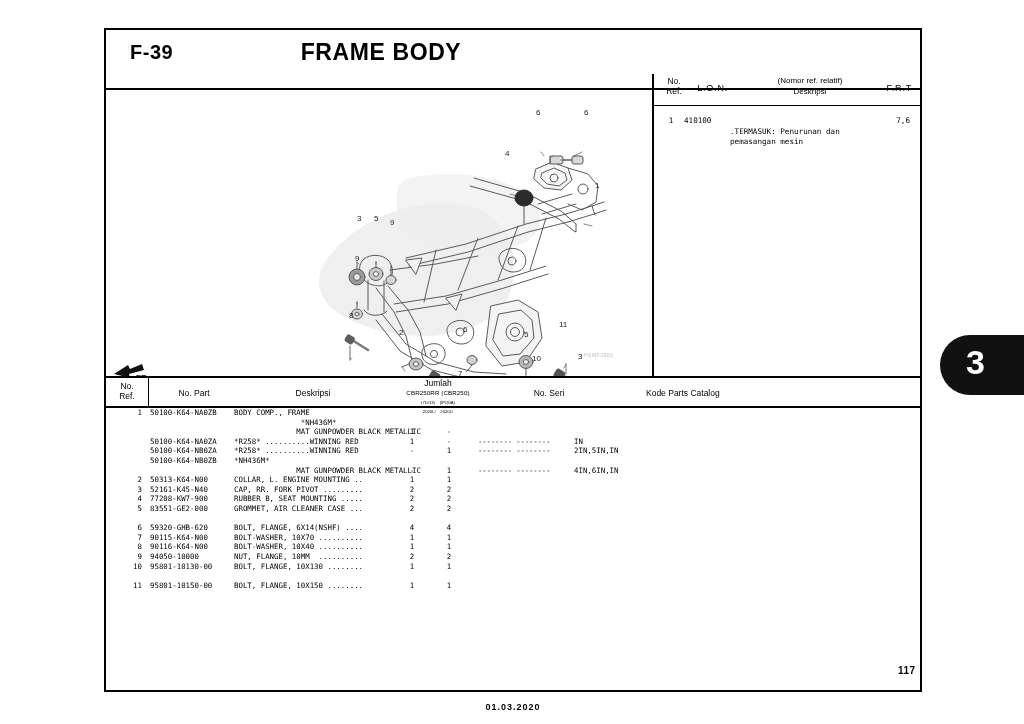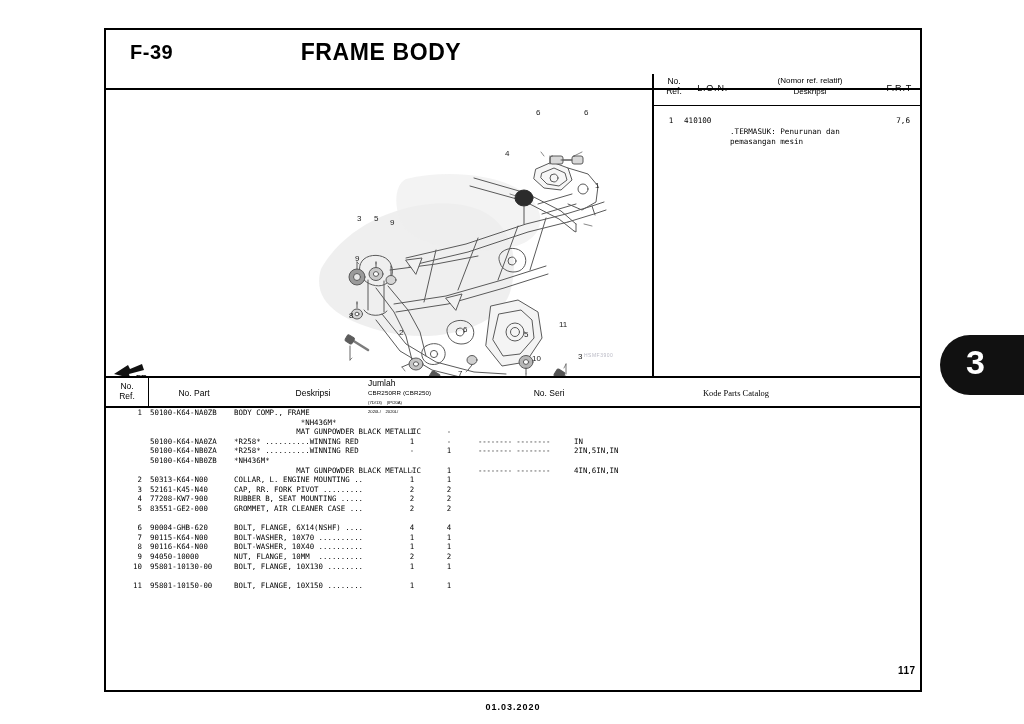--- a/index.html
+++ b/index.html
@@ -185,34 +185,34 @@
   .cols .c-nopart {
     position: absolute; left: 48px; top: 10px;
     width: 80px; text-align: center;
   }
   .cols .c-deskripsi {
     position: absolute; left: 162px; top: 10px;
     width: 90px; text-align: center;
   }
   .cols .c-jumlah {
     position: absolute; left: 262px; top: 1px;
-    width: 140px; 
+    width: 140px; text-align: center;
     line-height: 8.5px;
   }
   .cols .c-jumlah .j-title { font-size: 8.5px; display:block; }
   .cols .c-jumlah .j-models { font-size: 6.2px; display:block; margin-top: 1px; letter-spacing:0.1px;}
   .cols .c-jumlah .j-sub { font-size: 4.2px; display:block; margin-top: 1.5px; }
   .cols .c-jumlah .j-sub2 { font-size: 4.2px; display:block; margin-top: 1px; }
   .cols .c-noseri {
     position: absolute; left: 408px; top: 10px;
     width: 70px; text-align: center;
   }
   .cols .c-kode {
     position: absolute; left: 540px; top: 10px;
-    width: 180px; text-align: center; font-family: Liberation Serif, serif;
+    width: 180px; text-align: left;
   }
 
   
   .cols .vdiv {
     position: absolute;
     left: 42px; top: 0;
     width: 1px; height: 28px;
     background: #000;
   }
 
@@ -610,21 +610,21 @@
         <div class="prow"><span class="p-ref"></span><span class="p-part"></span><span class="p-desc">              MAT GUNPOWDER BLACK METALLIC</span><span class="p-q1">1</span><span class="p-q2">-</span><span class="p-seri"></span><span class="p-kode"></span></div>
         <div class="prow"><span class="p-ref"></span><span class="p-part">50100-K64-NA0ZA</span><span class="p-desc">*R258* ..........WINNING RED</span><span class="p-q1">1</span><span class="p-q2">-</span><span class="p-seri">-------- --------</span><span class="p-kode">IN</span></div>
         <div class="prow"><span class="p-ref"></span><span class="p-part">50100-K64-NB0ZA</span><span class="p-desc">*R258* ..........WINNING RED</span><span class="p-q1">-</span><span class="p-q2">1</span><span class="p-seri">-------- --------</span><span class="p-kode">2IN,5IN,IN</span></div>
         <div class="prow"><span class="p-ref"></span><span class="p-part">50100-K64-NB0ZB</span><span class="p-desc">*NH436M*</span><span class="p-q1"></span><span class="p-q2"></span><span class="p-seri"></span><span class="p-kode"></span></div>
         <div class="prow"><span class="p-ref"></span><span class="p-part"></span><span class="p-desc">              MAT GUNPOWDER BLACK METALLIC</span><span class="p-q1">-</span><span class="p-q2">1</span><span class="p-seri">-------- --------</span><span class="p-kode">4IN,6IN,IN</span></div>
         <div class="prow"><span class="p-ref">2</span><span class="p-part">50313-K64-N00</span><span class="p-desc">COLLAR, L. ENGINE MOUNTING ..</span><span class="p-q1">1</span><span class="p-q2">1</span><span class="p-seri"></span><span class="p-kode"></span></div>
         <div class="prow"><span class="p-ref">3</span><span class="p-part">52161-K45-N40</span><span class="p-desc">CAP, RR. FORK PIVOT .........</span><span class="p-q1">2</span><span class="p-q2">2</span><span class="p-seri"></span><span class="p-kode"></span></div>
         <div class="prow"><span class="p-ref">4</span><span class="p-part">77208-KW7-900</span><span class="p-desc">RUBBER B, SEAT MOUNTING .....</span><span class="p-q1">2</span><span class="p-q2">2</span><span class="p-seri"></span><span class="p-kode"></span></div>
         <div class="prow"><span class="p-ref">5</span><span class="p-part">83551-GE2-000</span><span class="p-desc">GROMMET, AIR CLEANER CASE ...</span><span class="p-q1">2</span><span class="p-q2">2</span><span class="p-seri"></span><span class="p-kode"></span></div>
         <div class="prow"><span class="p-ref"></span><span class="p-part"></span><span class="p-desc"></span><span class="p-q1"></span><span class="p-q2"></span><span class="p-seri"></span><span class="p-kode"></span></div>
-        <div class="prow"><span class="p-ref">6</span><span class="p-part">90004-GHB-620</span><span class="p-desc">BOLT, FLANGE, 6X14(NSHF) ....</span><span class="p-q1">4</span><span class="p-q2">4</span><span class="p-seri"></span><span class="p-kode"></span></div>
+        <div class="prow"><span class="p-ref">6</span><span class="p-part">59320-GHB-620</span><span class="p-desc">BOLT, FLANGE, 6X14(NSHF) ....</span><span class="p-q1">4</span><span class="p-q2">4</span><span class="p-seri"></span><span class="p-kode"></span></div>
         <div class="prow"><span class="p-ref">7</span><span class="p-part">90115-K64-N00</span><span class="p-desc">BOLT-WASHER, 10X70 ..........</span><span class="p-q1">1</span><span class="p-q2">1</span><span class="p-seri"></span><span class="p-kode"></span></div>
         <div class="prow"><span class="p-ref">8</span><span class="p-part">90116-K64-N00</span><span class="p-desc">BOLT-WASHER, 10X40 ..........</span><span class="p-q1">1</span><span class="p-q2">1</span><span class="p-seri"></span><span class="p-kode"></span></div>
         <div class="prow"><span class="p-ref">9</span><span class="p-part">94050-10000</span><span class="p-desc">NUT, FLANGE, 10MM  ..........</span><span class="p-q1">2</span><span class="p-q2">2</span><span class="p-seri"></span><span class="p-kode"></span></div>
         <div class="prow"><span class="p-ref">10</span><span class="p-part">95801-10130-00</span><span class="p-desc">BOLT, FLANGE, 10X130 ........</span><span class="p-q1">1</span><span class="p-q2">1</span><span class="p-seri"></span><span class="p-kode"></span></div>
         <div class="prow"><span class="p-ref"></span><span class="p-part"></span><span class="p-desc"></span><span class="p-q1"></span><span class="p-q2"></span><span class="p-seri"></span><span class="p-kode"></span></div>
         <div class="prow"><span class="p-ref">11</span><span class="p-part">95801-10150-00</span><span class="p-desc">BOLT, FLANGE, 10X150 ........</span><span class="p-q1">1</span><span class="p-q2">1</span><span class="p-seri"></span><span class="p-kode"></span></div>
       </div>
 
     <div class="footer-date">01.03.2020</div>
   </div>

